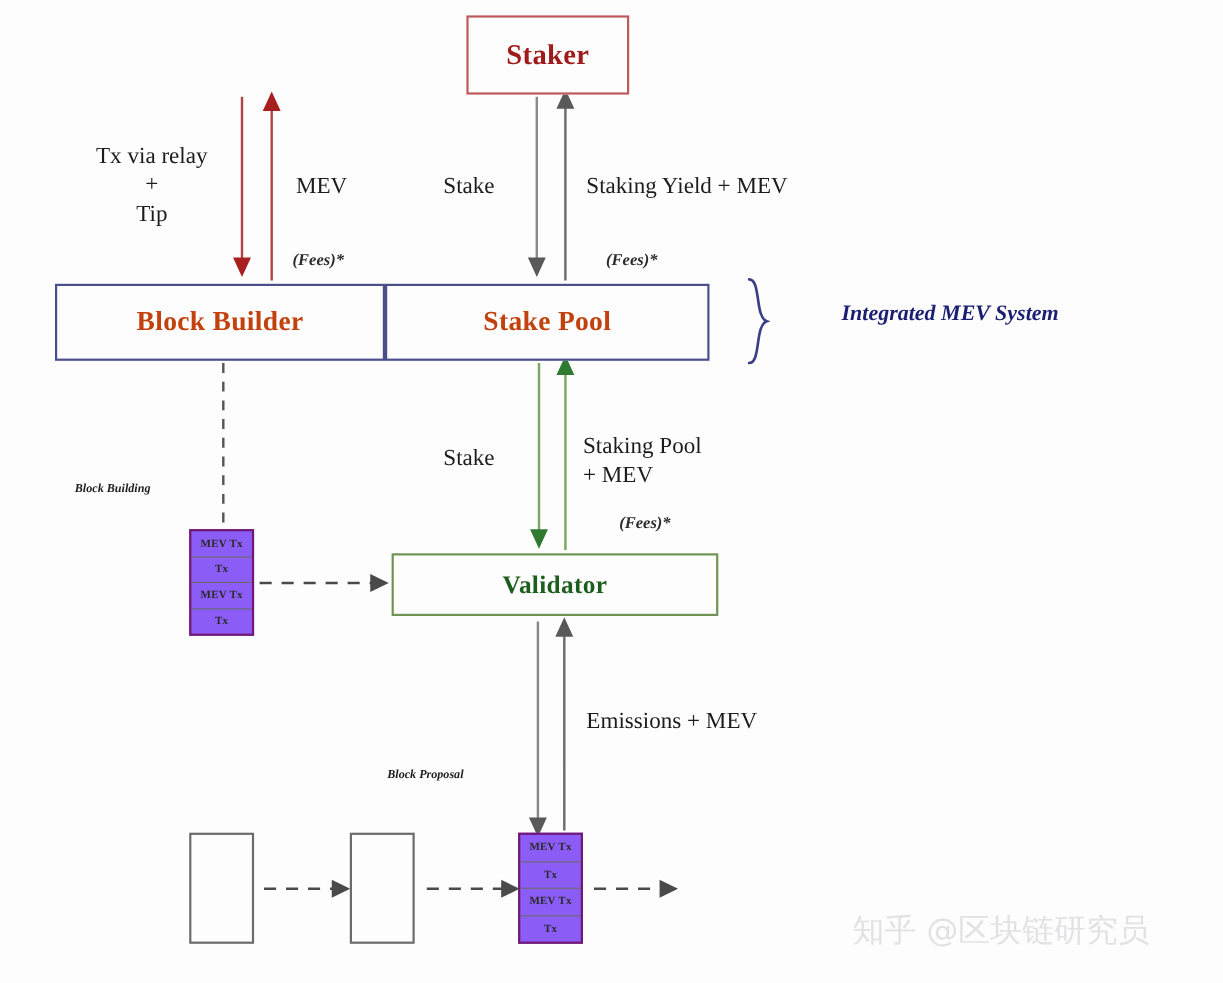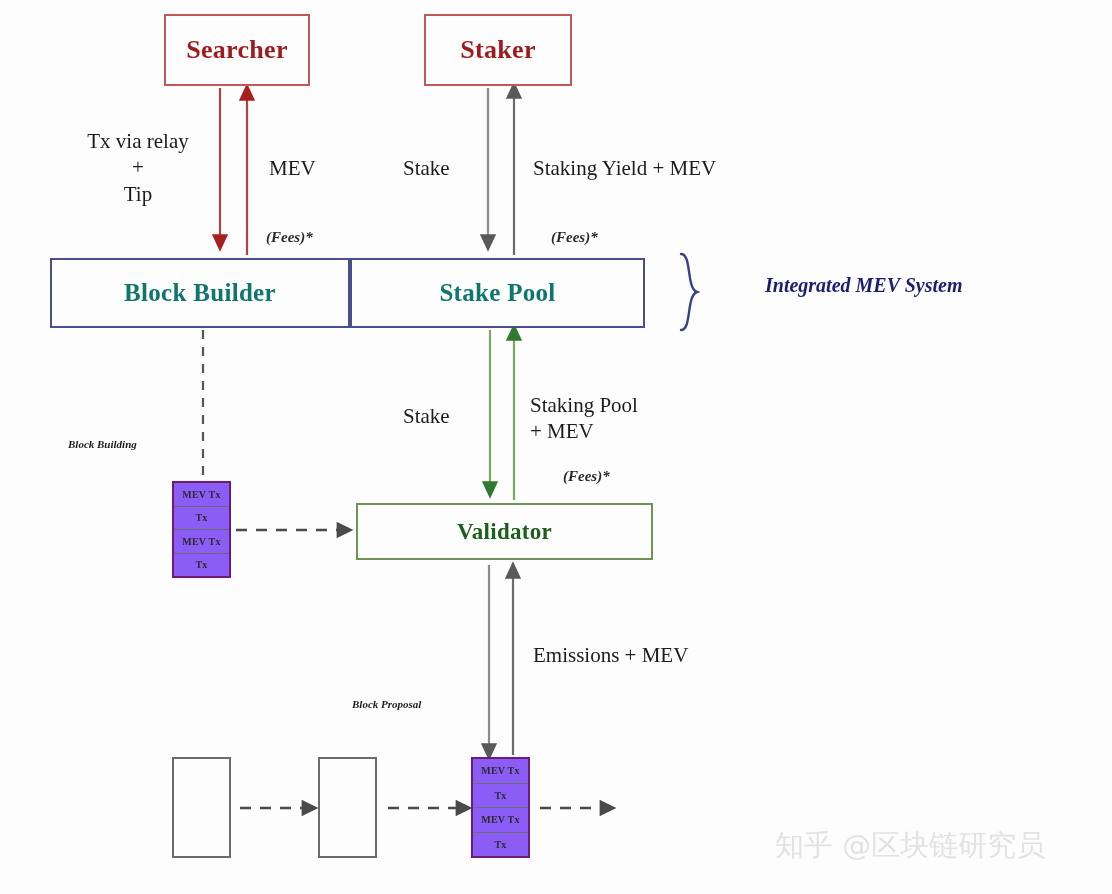--- a/index.html
+++ b/index.html
@@ -45,21 +45,21 @@
   }
   .actor-box .node-label {
     color: #9e1b1b;
   }
 
   
   .system-box {
     border: 2px solid #4a4f8c;
   }
   .system-box .node-label {
-    color: #0f766e;
+    color: #c2410c;
   }
 
   
   .validator-box {
     border: 2px solid #6f9352;
   }
   .validator-box .node-label {
     color: #1d5e1d;
   }
 
@@ -180,23 +180,20 @@
 
     <line x1="236" y1="530" x2="345" y2="530" stroke="#4a4a4a" stroke-width="2.4" stroke-dasharray="11 9" marker-end="url(#ah-dash)"></line>
 
     <line x1="240" y1="808" x2="310" y2="808" stroke="#4a4a4a" stroke-width="2.4" stroke-dasharray="11 9" marker-end="url(#ah-dash)"></line>
     <line x1="388" y1="808" x2="464" y2="808" stroke="#4a4a4a" stroke-width="2.4" stroke-dasharray="11 9" marker-end="url(#ah-dash)"></line>
     <line x1="540" y1="808" x2="608" y2="808" stroke="#4a4a4a" stroke-width="2.4" stroke-dasharray="11 9" marker-end="url(#ah-dash)"></line>
 
     <path d="M681,254 C692,254 686,288 697,292 C686,296 692,330 681,330" fill="none" stroke="#3a3f86" stroke-width="2.4" stroke-linecap="round"></path>
   </svg>
 
-  <div class="node-box actor-box" style="left:164px; top:14px; width:146px; height:72px;">
-    <span class="node-label" style="font-size:26px;">Searcher</span>
-  </div>
 
   <div class="node-box actor-box" style="left:424px; top:14px; width:148px; height:72px;">
     <span class="node-label" style="font-size:26px;">Staker</span>
   </div>
 
   <div class="node-box system-box" style="left:50px; top:258px; width:300px; height:70px;">
     <span class="node-label" style="font-size:25px;">Block Builder</span>
   </div>
 
   <div class="node-box system-box" style="left:350px; top:258px; width:295px; height:70px;">

